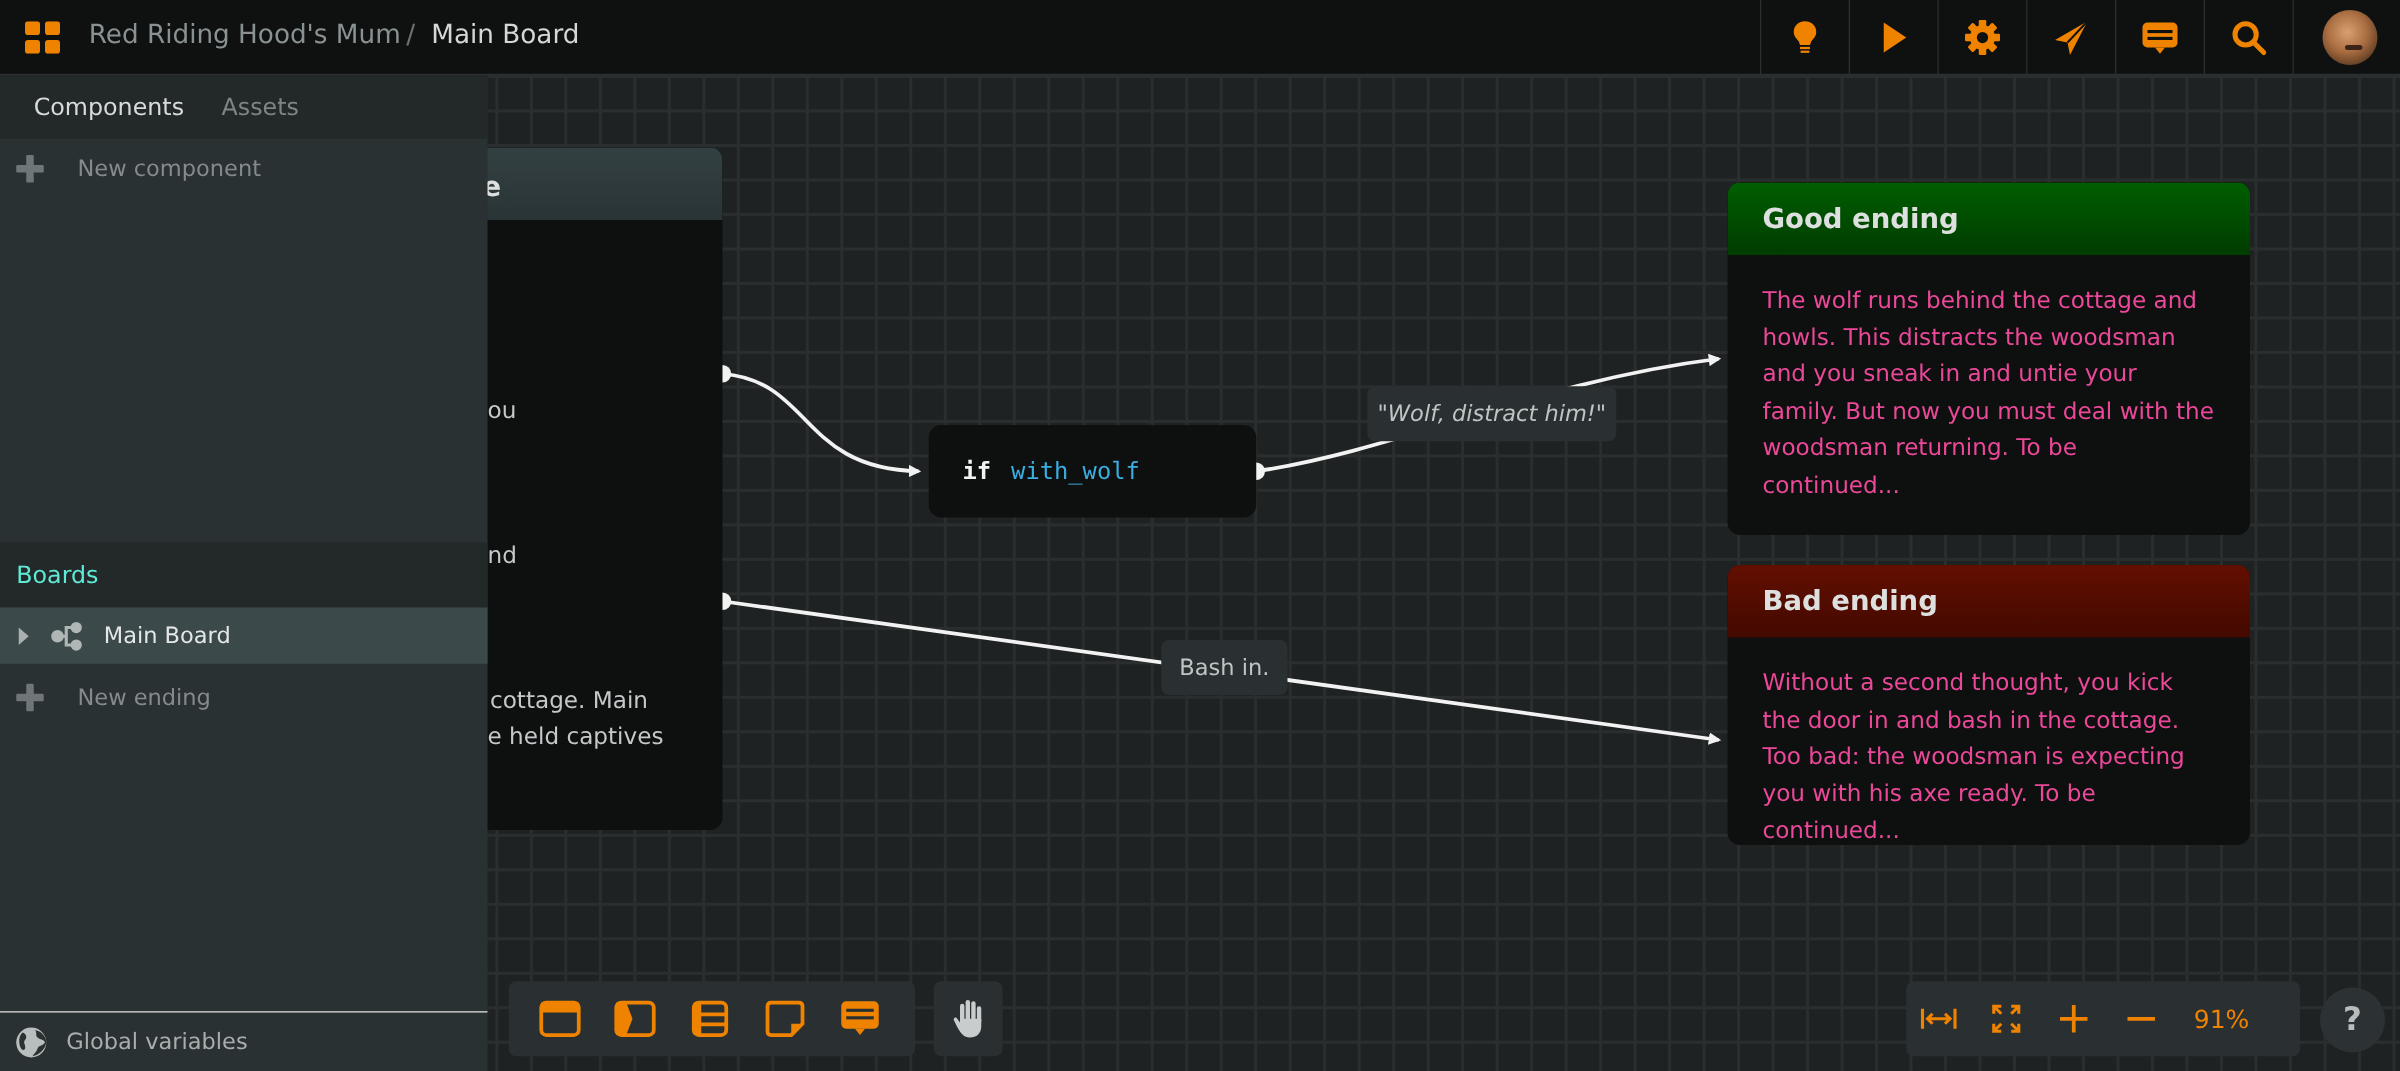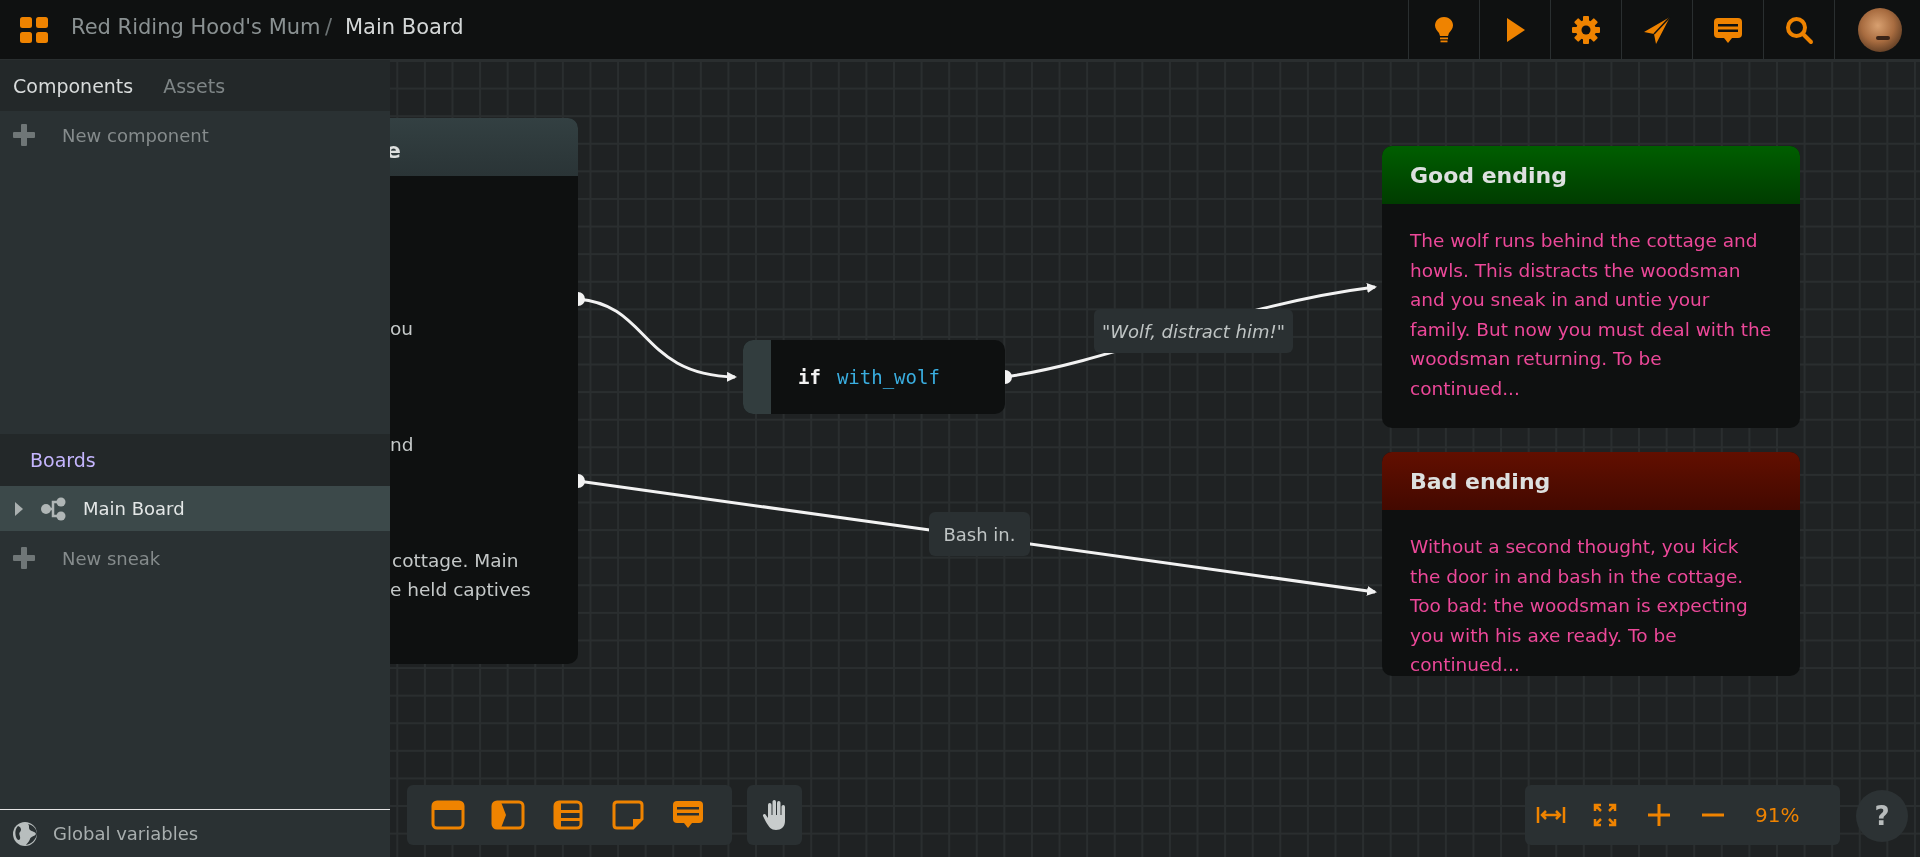--- a/index.html
+++ b/index.html
@@ -33,45 +33,45 @@
   .node-body { padding: 22px 28px; font-size: 18.5px; line-height: 29.5px; color: #ec4899; font-family: "DejaVu Sans", sans-serif; }
   .node-start { left: 300px; top: 118px; width: 278px; height: 546px; }
   .node-start .node-header { background: linear-gradient(#334042, #2a3436); height: 58px; }
   .node-start .frag { position: absolute; font-size: 18.5px; color: #c4c8c8; font-family: "DejaVu Sans", sans-serif; white-space: nowrap; }
 
   .node-good { left: 1382px; top: 146px; width: 418px; height: 282px; }
   .node-good .node-header { background: linear-gradient(#005e00, #003c00); }
   .node-bad { left: 1382px; top: 452px; width: 418px; height: 224px; }
   .node-bad .node-header { background: linear-gradient(#620f00, #430900); }
 
-  .node-cond { left: 743px; top: 340px; width: 262px; height: 74px; display: flex; border-radius: 10px; }
+  .node-cond { left: 743px; top: 340px; width: 262px; height: 74px; display: flex; border-radius: 10px; flex-direction: column; }
   .node-cond .cond-strip { width: 28px; background: #323d3e; }
   .node-cond .cond-body { flex: 1; display: flex; align-items: center; padding-left: 27px; font-family: "DejaVu Sans Mono", monospace; font-size: 19px; }
   .kw { color: #f2f2f2; font-weight: bold; margin-right: 16px; }
   .var { color: #3aaee0; }
 
   .edge-label { position: absolute; background: #2a3032; border-radius: 6px; color: #bfc4c4; font-size: 18px; font-family: "DejaVu Sans", sans-serif; padding: 0 14px; height: 44px; display: flex; align-items: center; }
   .label-wolf { left: 1094px; top: 309px; width: 199px; font-style: italic; justify-content: center; padding: 0; }
   .label-bash { left: 929px; top: 512px; width: 101px; justify-content: center; padding: 0; }
 
   svg.edges { position: absolute; left: 0; top: 0; width: 1920px; height: 857px; pointer-events: none; }
 
   
   .sidebar { position: absolute; left: 0; top: 60px; width: 390px; height: 797px; background: #2a3133; z-index: 10; }
-  .tabs { height: 51px; background: #232829; display: flex; align-items: center; padding-left: 13px; }
+  .tabs { height: 51px; background: #232829; display: flex; align-items: center; padding-left: 27px; }
   .tab { font-size: 19px; font-family: "DejaVu Sans", sans-serif; margin-right: 30px; }
   .tab.active { color: #d8dbdb; }
   .tab.inactive { color: #7e8586; }
   .side-row { display: flex; align-items: center; height: 48px; padding-left: 13px; font-size: 18px; font-family: "DejaVu Sans", sans-serif; }
   .plus-icon { width: 22px; height: 22px; position: relative; margin-right: 27px; }
   .plus-icon::before, .plus-icon::after { content: ""; position: absolute; background: #6f7677; border-radius: 1px; }
   .plus-icon::before { left: 8px; top: 0; width: 6px; height: 22px; }
   .plus-icon::after { left: 0; top: 8px; width: 22px; height: 6px; }
   .muted { color: #858b8c; }
-  .section-head { position: absolute; left: 0; top: 374px; width: 390px; height: 52px; background: #232829; color: #c4b5fd; font-size: 19px; font-family: "DejaVu Sans", sans-serif; padding-left: 30px; display: flex; align-items: center; }
+  .section-head { position: absolute; left: 0; top: 374px; width: 390px; height: 52px; background: #232829; color: #5eead4; font-size: 19px; font-family: "DejaVu Sans", sans-serif; padding-left: 13px; display: flex; align-items: center; }
   .board-item { position: absolute; left: 0; top: 426px; width: 390px; height: 45px; background: #3c494a; display: flex; align-items: center; padding-left: 15px; color: #e4e7e7; font-size: 18px; font-family: "DejaVu Sans", sans-serif; }
   .caret { width: 0; height: 0; border-top: 7px solid transparent; border-bottom: 7px solid transparent; border-left: 8px solid #aab0b0; margin-right: 17px; }
   .new-board { position: absolute; left: 0; top: 474px; width: 390px; }
   .globals { position: absolute; left: 0; bottom: 0; width: 390px; height: 48px; border-top: 1px solid #e5e5e5; display: flex; align-items: center; padding-left: 12px; color: #a8aeae; font-size: 18px; font-family: "DejaVu Sans", sans-serif; }
 
   
   .toolbox { position: absolute; left: 407px; top: 785px; width: 325px; height: 60px; background: #2a3032; border-radius: 6px; display: flex; align-items: center; padding-left: 23px; z-index: 12; }
   .toolbox .tool { width: 36px; height: 36px; margin-right: 24px; display: flex; align-items: center; justify-content: center; }
   .handbox { position: absolute; left: 747px; top: 785px; width: 55px; height: 60px; background: #2a3032; border-radius: 6px; display: flex; align-items: center; justify-content: center; z-index: 12; }
   .zoombox { position: absolute; left: 1525px; top: 785px; width: 315px; height: 60px; background: #2a3032; border-radius: 6px; display: flex; align-items: center; padding-left: 10px; z-index: 12; }
@@ -209,21 +209,21 @@
       <svg width="28" height="24" viewBox="0 0 28 24" style="margin-right:15px;">
         <circle cx="6" cy="12" r="5" fill="#b0b6b6"></circle>
           <circle cx="21" cy="5" r="4.5" fill="#b0b6b6"></circle>
           <circle cx="21" cy="19" r="4.5" fill="#b0b6b6"></circle>
         <path d="M6 12 L13 12 L13 5 L21 5 M13 12 L13 19 L21 19" stroke="#b0b6b6" stroke-width="2.5" fill="none"></path>
       </svg>
       <span>Main Board</span>
     </div>
     <div class="side-row new-board">
       <span class="plus-icon"></span>
-      <span class="muted">New sneak</span>
+      <span class="muted">New ending</span>
     </div>
 
     <div class="globals">
       <svg width="26" height="26" viewBox="0 0 26 26" style="margin-right:15px;">
         <circle cx="13" cy="13" r="12" fill="#b8bebe"></circle>
         <path d="M6 5 C9 6 10 9 8 11 C6 13 9 15 8 18 C7 20 5 19 4 16 C3 12 3 8 6 5 Z" fill="#2a3133"></path>
         <path d="M16 3 C18 5 16 7 18 9 C20 11 23 10 24 13 C22 16 19 15 18 18 C17 21 15 22 14 24 C19 23 24 19 25 13 C25 8 21 4 16 3 Z" fill="#2a3133"></path>
       </svg>
       <span>Global variables</span>
     </div>

